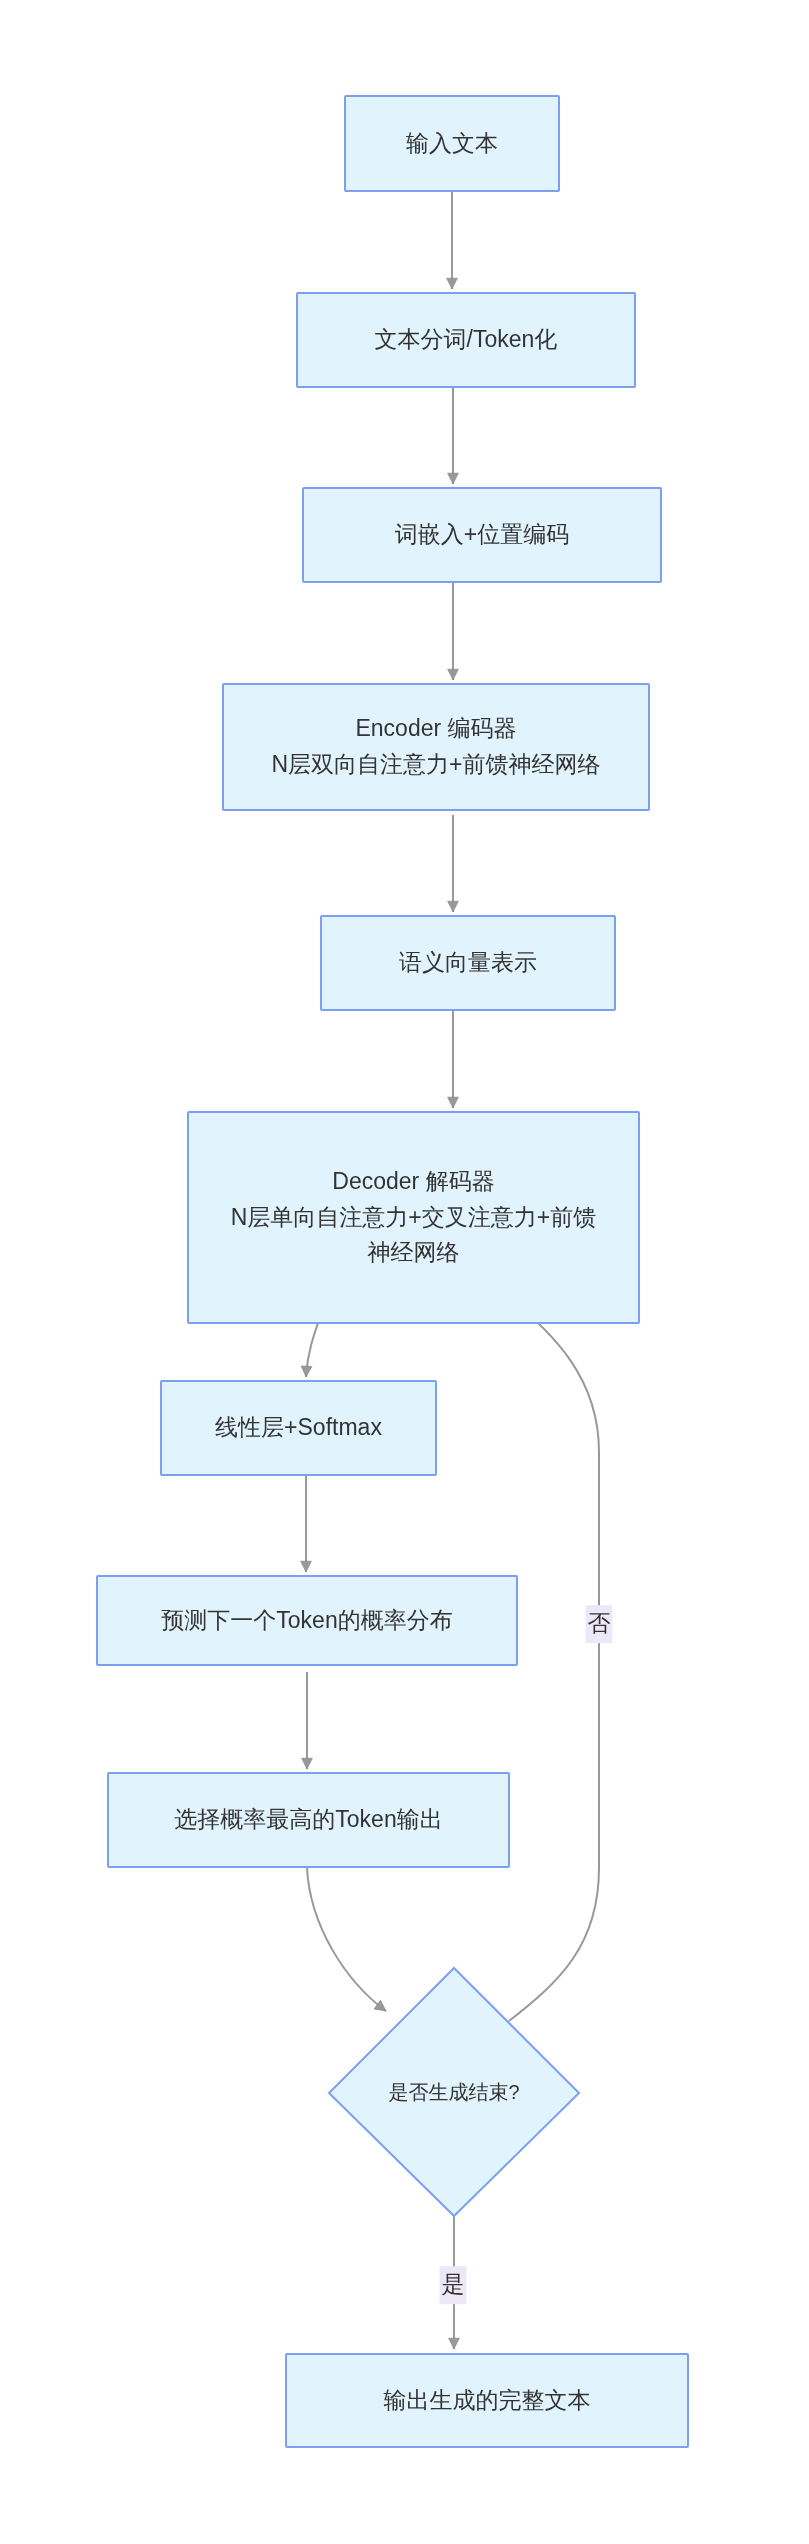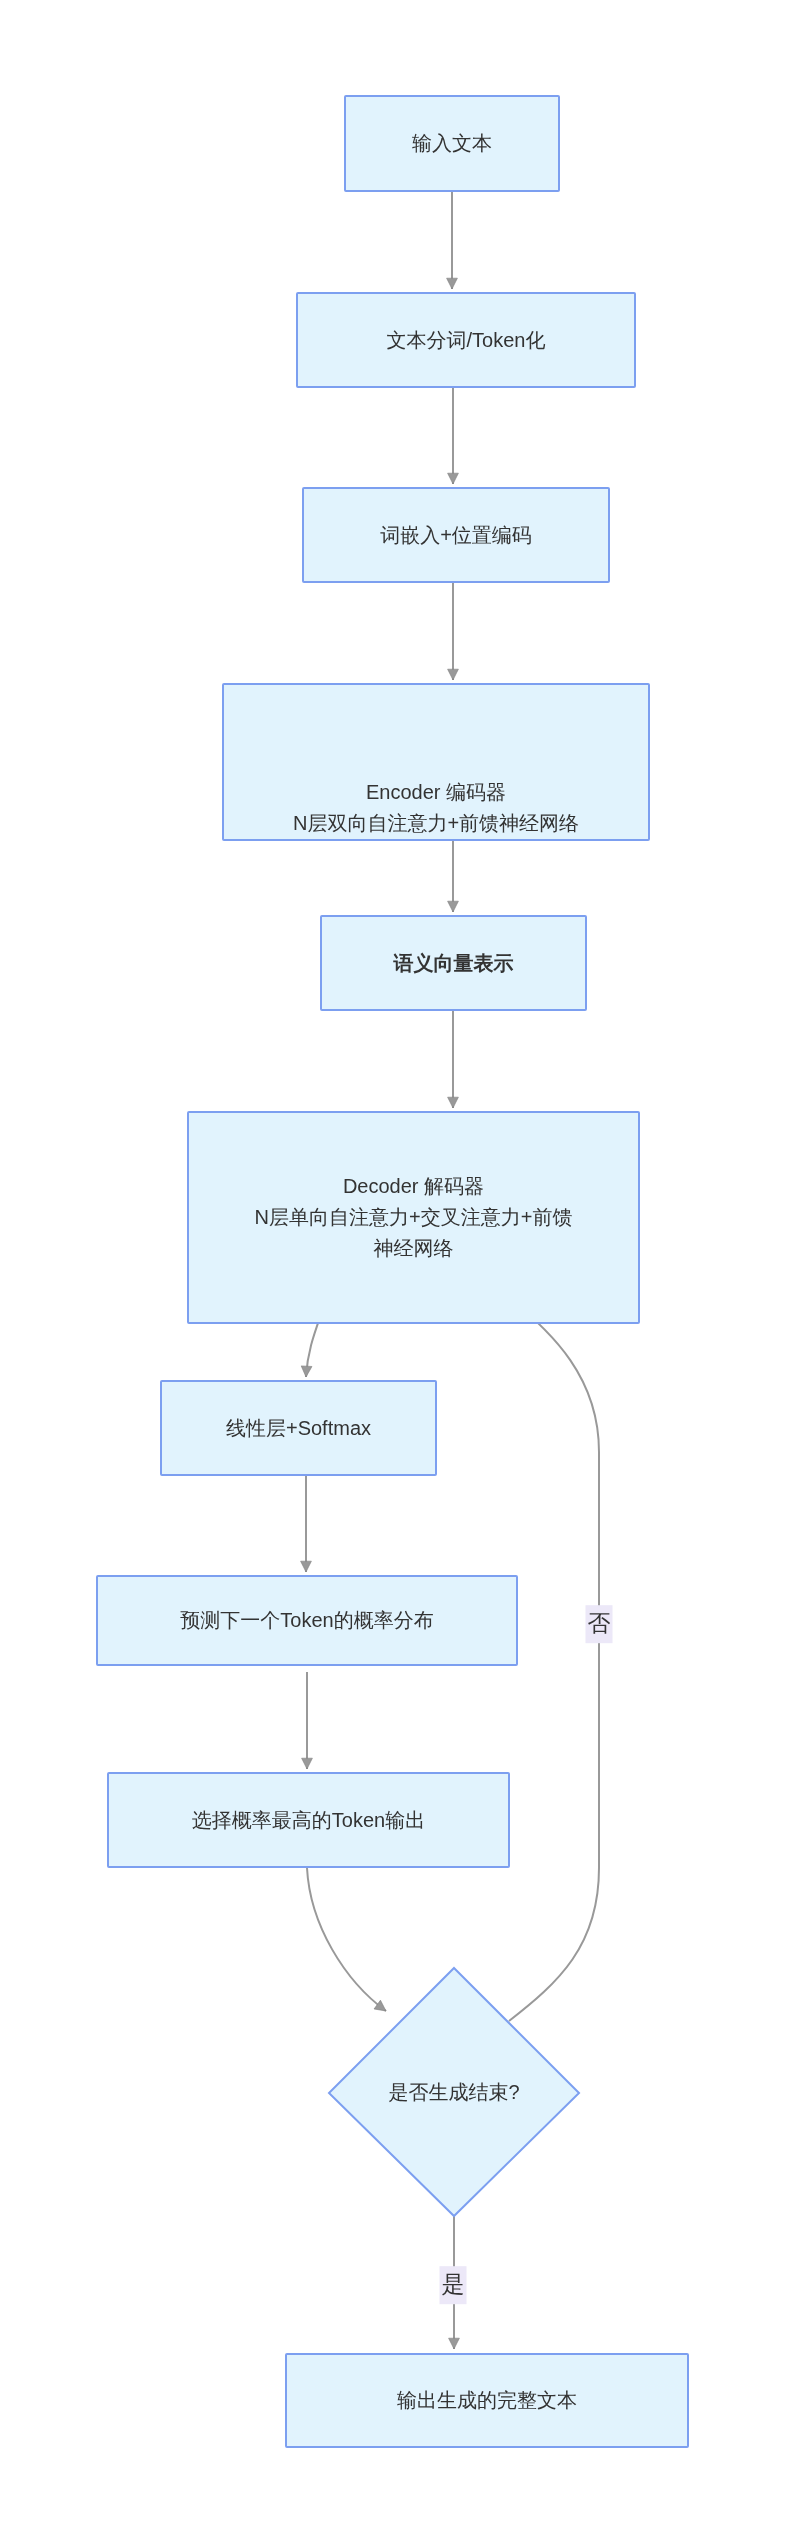--- a/index.html
+++ b/index.html
@@ -20,21 +20,21 @@
   .edge{stroke:var(--edge-color);stroke-width:2px;fill:none;}
   .arrowhead{fill:var(--edge-color);stroke:#7d7d7d;stroke-width:0.5;}
   .diamond{fill:var(--node-fill);stroke:var(--node-border);stroke-width:2px;}
   .node{
     position:absolute;box-sizing:border-box;
     background:var(--node-fill);border:2px solid var(--node-border);border-radius:2px;
     display:flex;align-items:center;justify-content:center;
   }
   .node-label{
     white-space:pre-line;text-align:center;
-    font-size:20px;line-height:1.55;color:var(--text-color);
+    font-size:23px;line-height:1.55;color:var(--text-color);
   }
   .diamond-label{
     position:absolute;transform:translate(-50%,-50%);
     font-size:20px;color:var(--text-color);white-space:nowrap;
   }
   .edge-label{
     position:absolute;transform:translate(-50%,-50%);
     background:var(--label-bg);color:var(--text-color);
     font-size:23px;line-height:1.2;padding:5px 2px;white-space:nowrap;
   }
@@ -67,30 +67,30 @@
   </svg>
 
   <div class="node" style="left:344px;top:95px;width:216px;height:97px;">
     <span class="node-label">输入文本</span>
   </div>
 
   <div class="node" style="left:296px;top:292px;width:340px;height:96px;">
     <span class="node-label">文本分词/Token化</span>
   </div>
 
-  <div class="node" style="left:302px;top:487px;width:308px;height:96px;">
+  <div class="node" style="left:302px;top:487px;width:360px;height:96px;">
     <span class="node-label">词嵌入+位置编码</span>
   </div>
 
-  <div class="node" style="left:222px;top:683px;width:428px;height:158px;align-items:flex-end;">
+  <div class="node" style="left:222px;top:683px;width:428px;height:128px;">
     <span class="node-label">Encoder 编码器
 N层双向自注意力+前馈神经网络</span>
   </div>
 
-  <div class="node" style="left:320px;top:915px;width:267px;height:96px;font-weight:bold;">
+  <div class="node" style="left:320px;top:915px;width:296px;height:96px;">
     <span class="node-label">语义向量表示</span>
   </div>
 
   <div class="node" style="left:187px;top:1111px;width:453px;height:213px;">
     <span class="node-label">Decoder 解码器
 N层单向自注意力+交叉注意力+前馈
 神经网络</span>
   </div>
 
   <div class="node" style="left:160px;top:1380px;width:277px;height:96px;">

